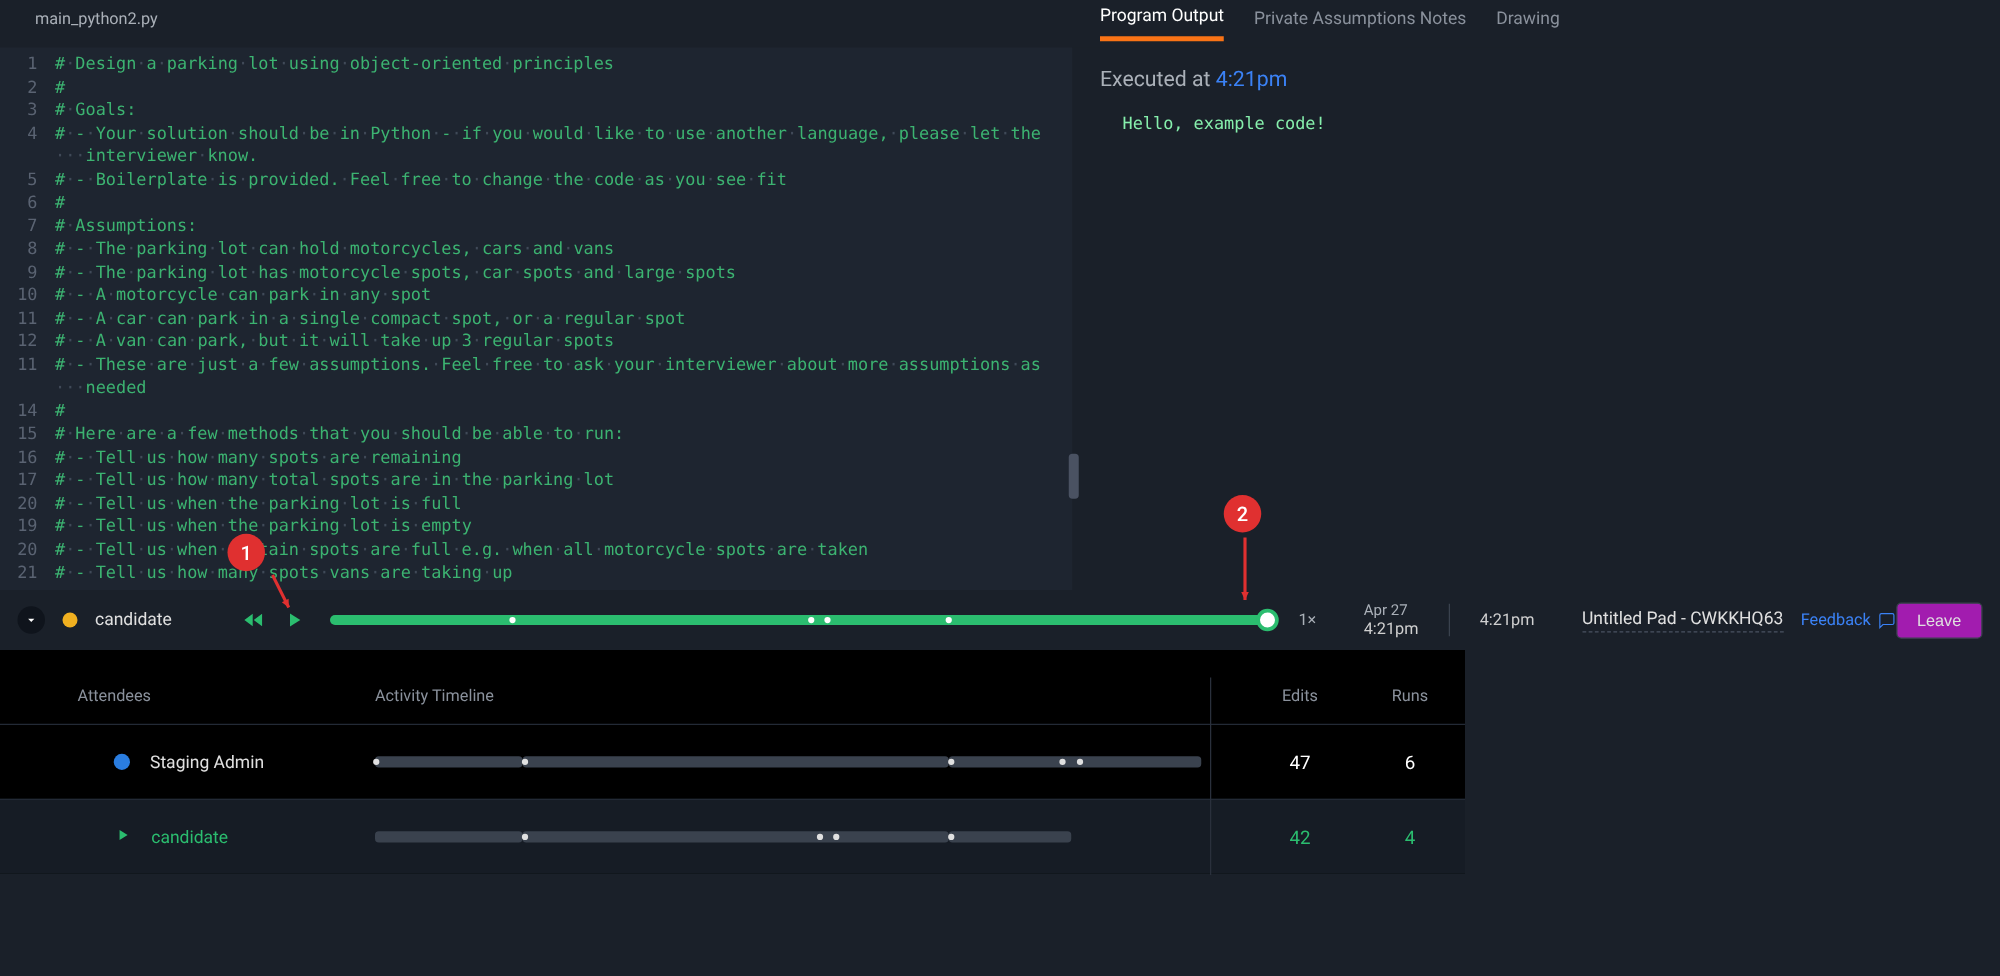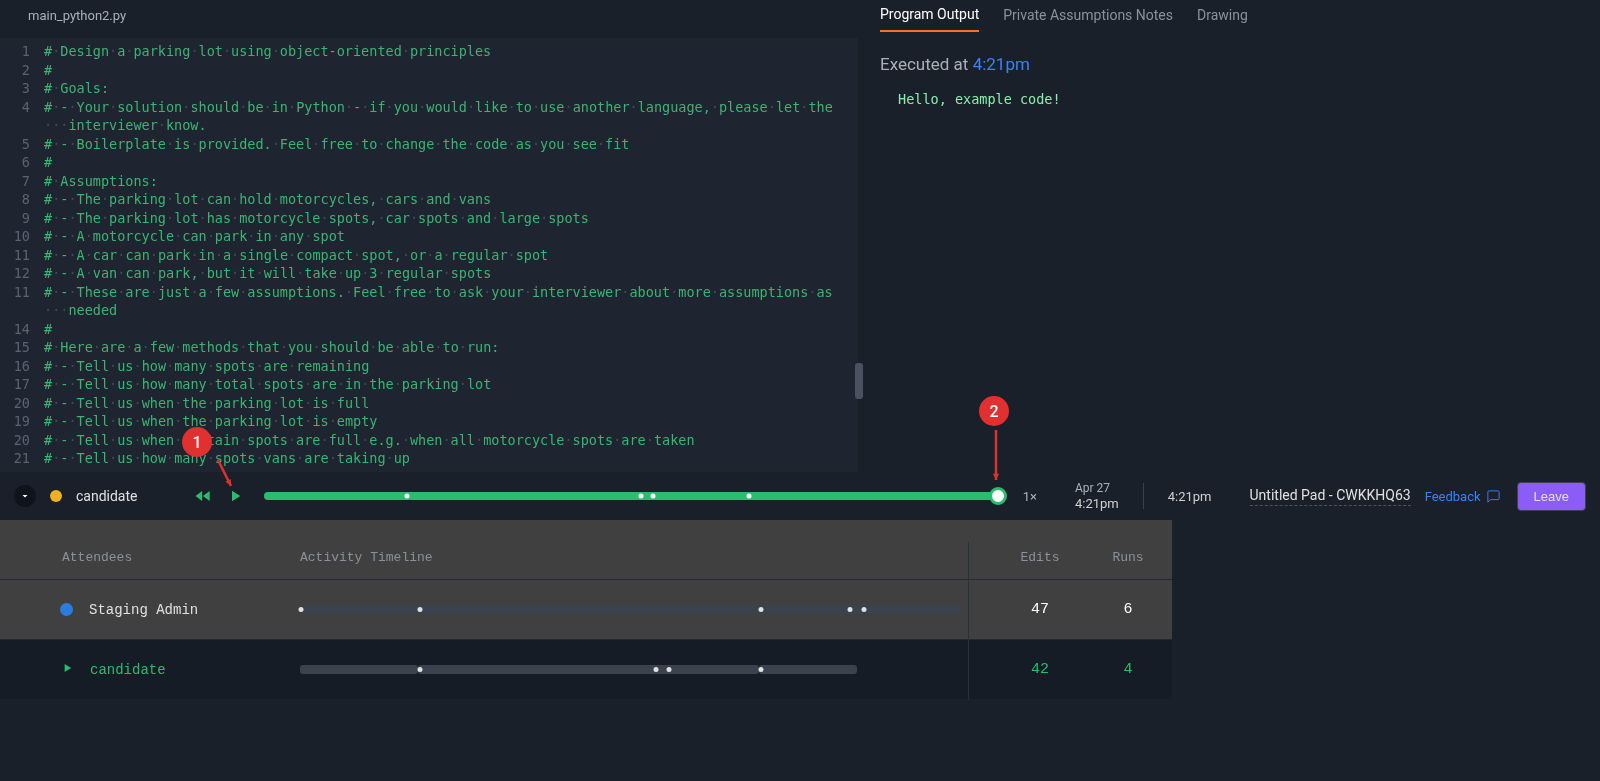--- a/index.html
+++ b/index.html
@@ -88,21 +88,21 @@
   z-index: 1;
 }
 .output-tab {
   color: #8a919c;
   font-size: 14px;
   padding-bottom: 8px;
   cursor: pointer;
 }
 .output-tab.active {
   color: #fff;
-  border-bottom: 2px solid #f97316;
+  border-bottom: 4px solid #f97316;
 }
 .exec-line {
   text-align: left;
   color: #aab0b8;
   font-size: 17px;
   margin-top: 16px;
   margin-bottom: 14px;
 }
 .exec-line .time-link { color: #3b82f6; }
 .output-body {
@@ -160,57 +160,56 @@
   background: #fff;
   border: 3px solid #2bbd6f;
   border-radius: 50%;
   transform: translateY(-50%);
 }
 .speed-label { color: #aab0b8; font-size: 13px; margin-left: 4px; }
 .time-block { color: #aab0b8; font-size: 12px; line-height: 15px; text-align: left; }
 .time-block .t2 { color: #d0d0d0; font-size: 13px;}
 .time-sep { width: 1px; height: 26px; background: #3a424e; margin: 0 10px;}
 .pad-title { color: #e0e0e0; font-size: 14px; margin-left: 24px; border-bottom: 1px dashed #4a5262; padding-bottom: 2px; flex-shrink: 0; }
-.right-actions { margin-left: auto; display: flex; gap: 16px; }
+.right-actions { margin-left: auto; display: flex; }
 .feedback-link { color: #3b82f6; font-size: 13px; display: flex; align-items: center; gap: 5px; cursor: pointer;}
 .feedback-link svg { width: 15px; height: 15px; fill: none; stroke: #3b82f6; stroke-width: 1.5; }
 .leave-btn {
-  background: #8b5cf6;
+  background: #a21caf;
   border: 1px solid #3a424e;
   color: #e0e0e0;
   padding: 6px 16px;
   border-radius: 4px;
   font-size: 13px;
   cursor: pointer;
 }
 
 .attendees-panel {
-  background: #404040;
+  background: #000000;
   padding: 16px 0 0 0;
   width: 1172px;
-  font-family: Liberation Mono, monospace;
 }
 .att-header {
   display: flex;
   color: #8a919c;
   font-size: 13px;
   padding: 14px 0;
 }
 .att-col-name { width: 300px; padding-left: 62px; }
 .att-col-timeline { flex: 1; }
 .att-col-edits { width: 88px; text-align: center; }
 .att-col-runs { width: 88px; text-align: center; }
 .att-row {
   display: flex;
   align-items: center;
   height: 60px;
   border-top: 1px solid #232a36;
 }
 .att-row.alt { background: #161c25; }
-.att-name-cell { width: 300px; padding-left: 60px; display: flex; align-items: center; gap: 16px; }
+.att-name-cell { width: 300px; padding-left: 91px; display: flex; align-items: center; gap: 16px; }
 .att-dot { width: 13px; height: 13px; border-radius: 50%; }
 .att-dot.blue { background: #2a7de0; }
 .att-play-icon svg { width: 14px; height: 14px; fill: #2bbd6f; }
 .att-name { font-size: 14px; }
 .att-name.white { color: #e0e0e0; }
 .att-name.green { color: #2bbd6f; }
 .att-timeline-cell { flex: 1; position: relative; height: 10px; }
 .tl-seg {
   position: absolute;
   height: 9px;

